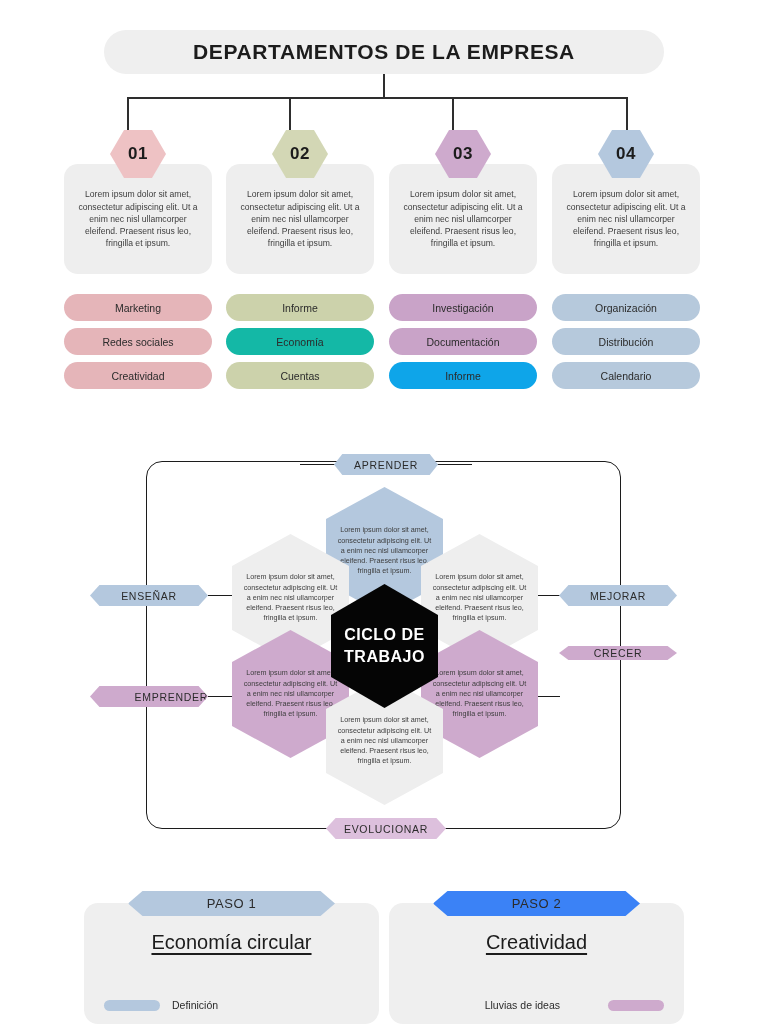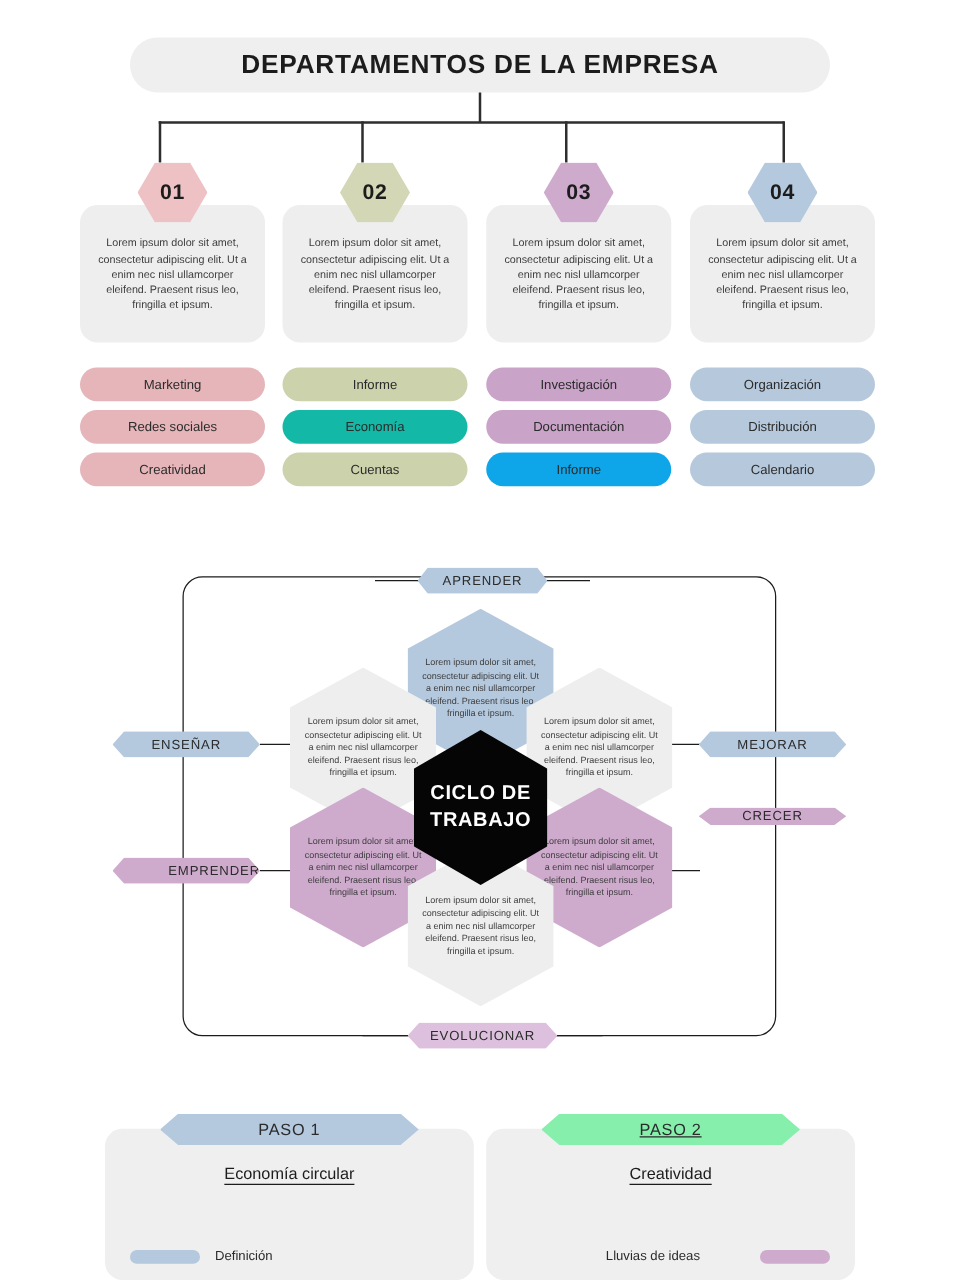--- a/index.html
+++ b/index.html
@@ -113,21 +113,21 @@
   .step-card.s2 { left: 389px; }
   .step-banner {
     position: absolute; top: -12px; left: 50%; transform: translateX(-50%);
     width: 207px; height: 25px;
     clip-path: polygon(7% 0%, 93% 0%, 100% 50%, 93% 100%, 7% 100%, 0% 50%);
     display: flex; align-items: center; justify-content: center;
     font-size: 13px; letter-spacing: .6px; color: #2b2b2b;
   }
   .step-head {
     position: absolute; top: 28px; left: 0; width: 100%;
-    text-align: center; font-size: 13px; color: #1c1c1c;
+    text-align: center; font-size: 20px; color: #1c1c1c;
     text-decoration: underline; text-underline-offset: 4px;
   }
   .step-row {
     position: absolute; top: 96px; left: 0; width: 100%;
     display: flex; align-items: center; gap: 12px; padding: 0 20px;
   }
   .step-row.right { justify-content: flex-end; gap: 48px; }
   .marker { width: 56px; height: 11px; border-radius: 6px; flex: 0 0 auto; }
   .step-row .txt { font-size: 10.5px; color: #2b2b2b; }
 </style>
@@ -285,21 +285,21 @@
     <div class="step-head">
       <span>Economía circular</span>
     </div>
     <div class="step-row">
       <div class="marker" style="background: rgb(180, 200, 222);"></div>
       <span class="txt">Definición</span>
     </div>
   </div>
 
   <div class="step-card s2">
-    <div class="step-banner" style="background: #86efac; text-decoration: underline;">
+    <div class="step-banner" style="background: #3b82f6;">
       <span>PASO 2</span>
     </div>
     <div class="step-head">
       <span>Creatividad</span>
     </div>
     <div class="step-row right">
       <span class="txt">Lluvias de ideas</span>
       <div class="marker" style="background: rgb(206, 170, 205);"></div>
     </div>
   </div>

